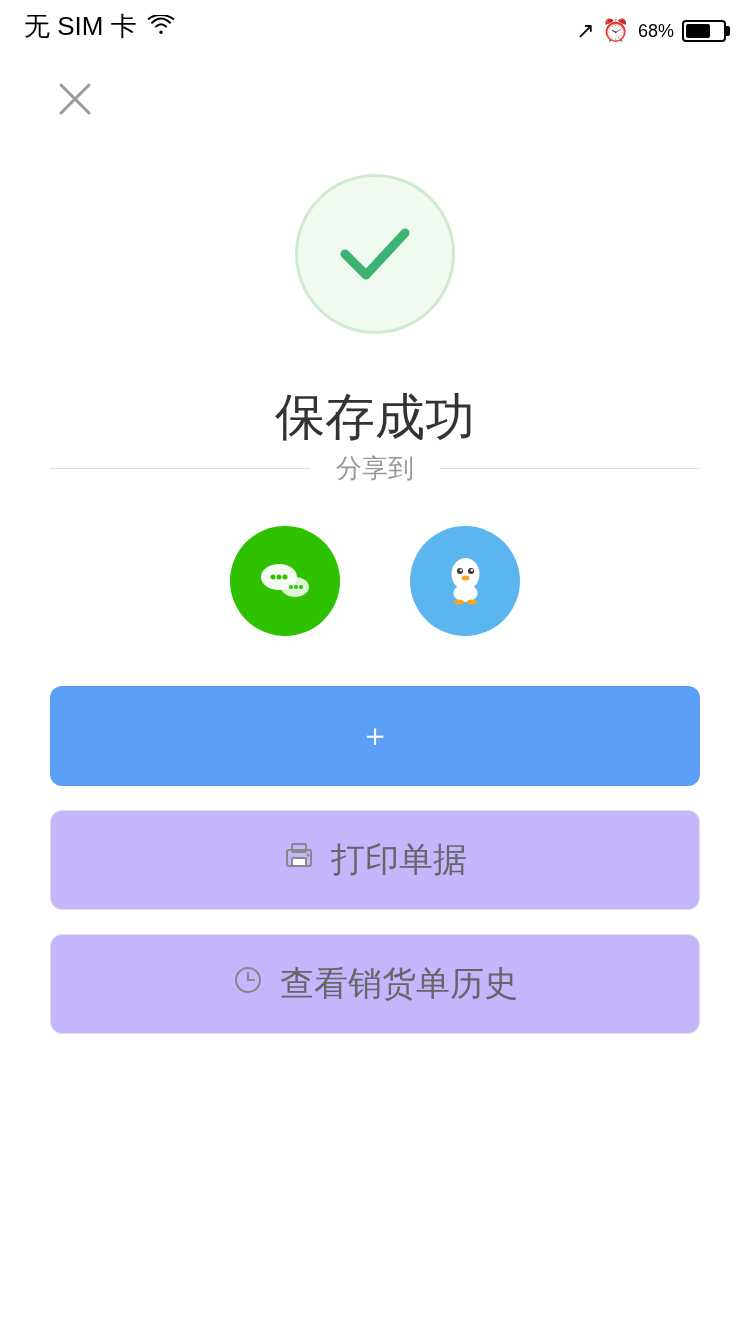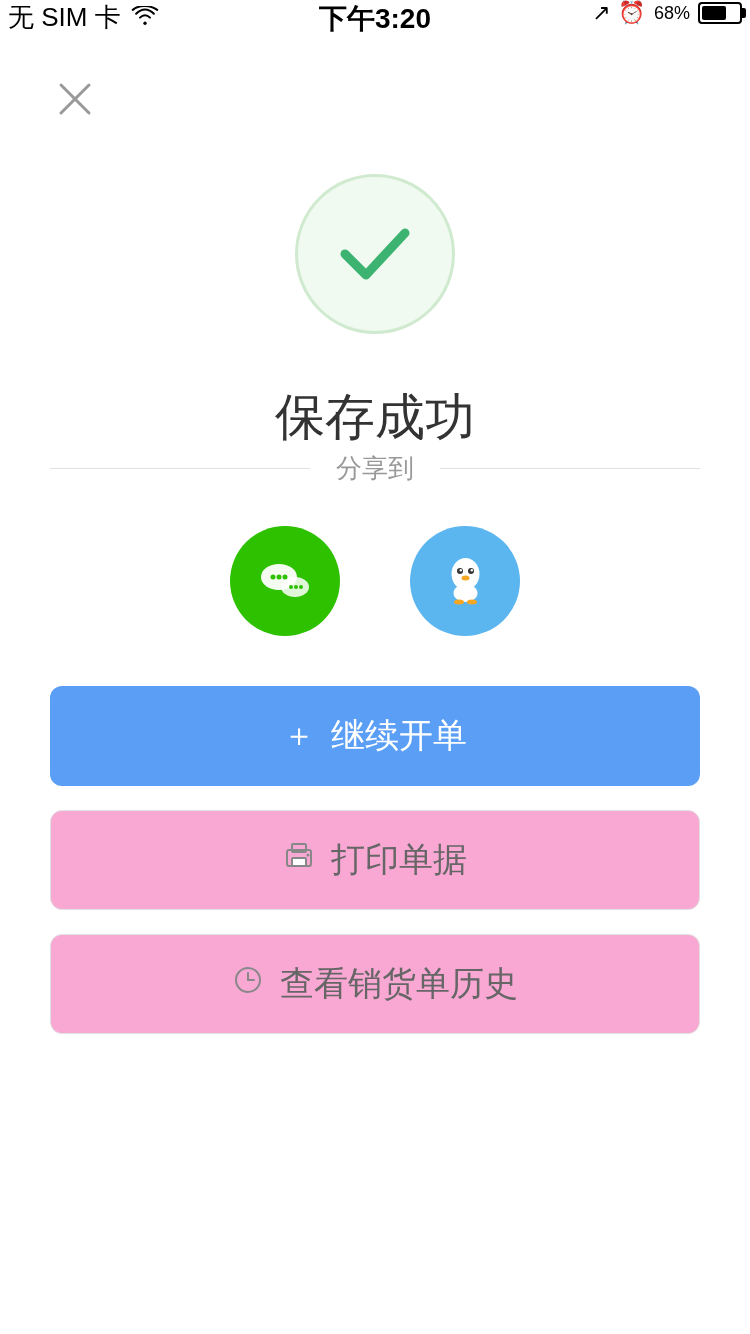--- a/index.html
+++ b/index.html
@@ -13,23 +13,23 @@
       display: flex;
       flex-direction: column;
     }
 
     
     .status-bar {
       width: 100%;
       height: 44px;
       background: #ffffff;
       display: flex;
-      align-items: flex-start;
+      align-items: flex-end;
       justify-content: space-between;
-      padding: 0 8px;
+      padding: 0 24px;
       flex-shrink: 0;
     }
     .status-left {
       display: flex;
       align-items: center;
       gap: 10px;
       font-size: 26px;
       font-weight: 500;
       color: #000;
     }
@@ -187,21 +187,21 @@
       gap: 16px;
       font-size: 34px;
       cursor: pointer;
       border: none;
     }
     .action-btn.primary {
       background: #5b9ef5;
       color: #ffffff;
     }
     .action-btn.secondary {
-      background: #f9a8d4;
+      background: #c4b5fd;
       color: #666666;
       border: 1px solid #e0e0e0;
     }
     .action-icon {
       font-size: 32px;
     }
   </style>
 </head>
 <body>
 
@@ -210,21 +210,20 @@
     <span>无 SIM 卡</span>
     <span>
       <svg viewBox="0 0 24 18" fill="none" xmlns="http://www.w3.org/2000/svg" style="width:28px;height:20px;">
         <path d="M12 14a1.5 1.5 0 1 1 0 3 1.5 1.5 0 0 1 0-3z" fill="#000"></path>
         <path d="M7.5 10.5C8.9 9.1 10.35 8.4 12 8.4s3.1.7 4.5 2.1" stroke="#000" stroke-width="1.8" stroke-linecap="round" fill="none"></path>
         <path d="M4 7C6.5 4.5 9.1 3.2 12 3.2s5.5 1.3 8 3.8" stroke="#000" stroke-width="1.8" stroke-linecap="round" fill="none"></path>
         <path d="M1 3.5C4.2.8 7.9-.2 12 0c4.1.2 7.8 1.2 11 3.5" stroke="#000" stroke-width="1.8" stroke-linecap="round" fill="none"></path>
       </svg>
     </span>
   </div>
-  <div class="status-center">下午3:20</div>
   <div class="status-right">
     <span style="font-size:22px;">↗</span>
     <span style="font-size:22px;">⏰</span>
     <span style="font-size:18px;">68%</span>
     <div class="battery-icon">
       <div class="battery-fill"></div>
     </div>
   </div>
 </div>
 
@@ -290,21 +289,20 @@
           <ellipse cx="39" cy="53" rx="5" ry="2.5" fill="#f5a623"></ellipse>
         </svg>
       </div>
     </div>
   </div>
 
   <div class="actions-section">
 
     <button class="action-btn primary">
       <span class="action-icon">＋</span>
-      <span>继续开单</span>
     </button>
 
     <button class="action-btn secondary">
       <span class="action-icon">
         <svg width="32" height="32" viewBox="0 0 32 32" xmlns="http://www.w3.org/2000/svg">
           <rect x="4" y="10" width="24" height="16" rx="2" stroke="#888" stroke-width="2" fill="none"></rect>
           <rect x="9" y="4" width="14" height="8" rx="1" stroke="#888" stroke-width="2" fill="none"></rect>
           <rect x="9" y="18" width="14" height="8" rx="1" stroke="#888" stroke-width="2" fill="white"></rect>
           <circle cx="25" cy="15" r="1.5" fill="#888"></circle>
         </svg>

